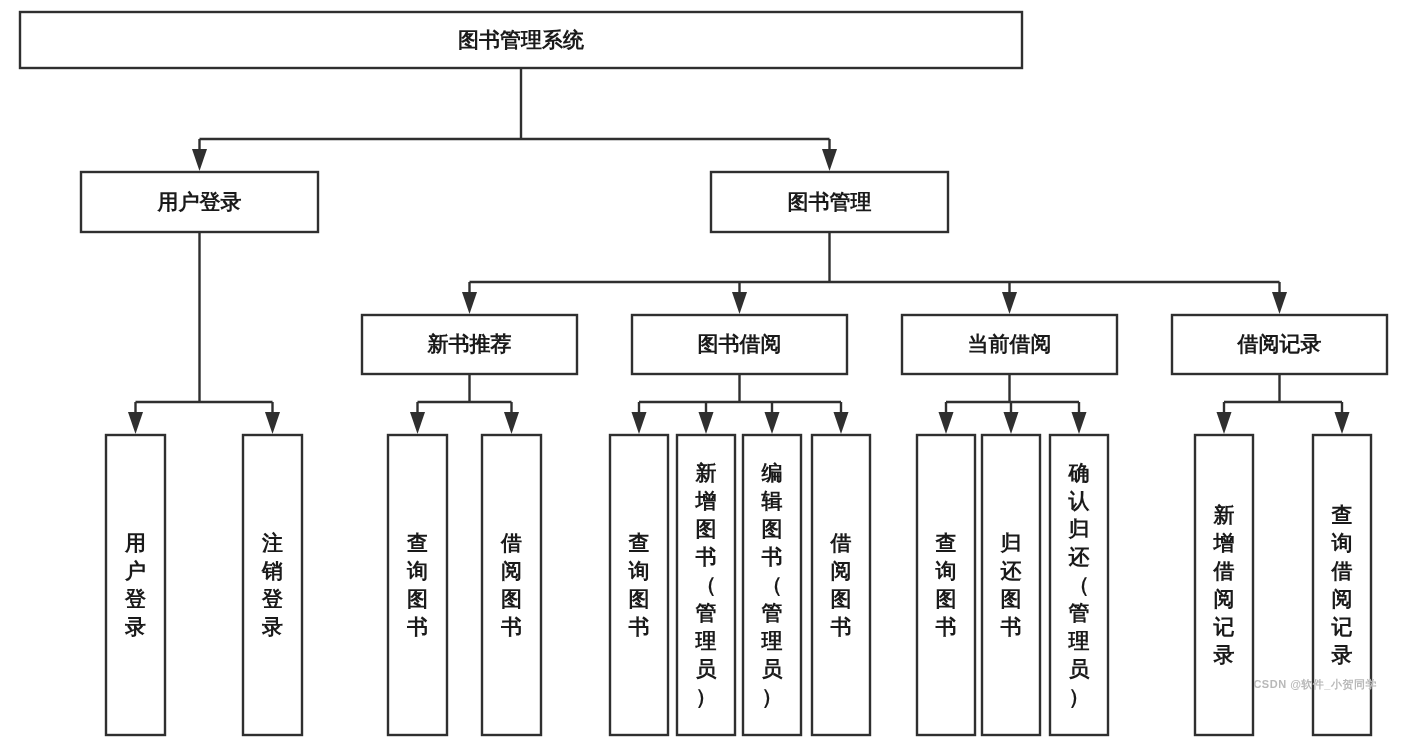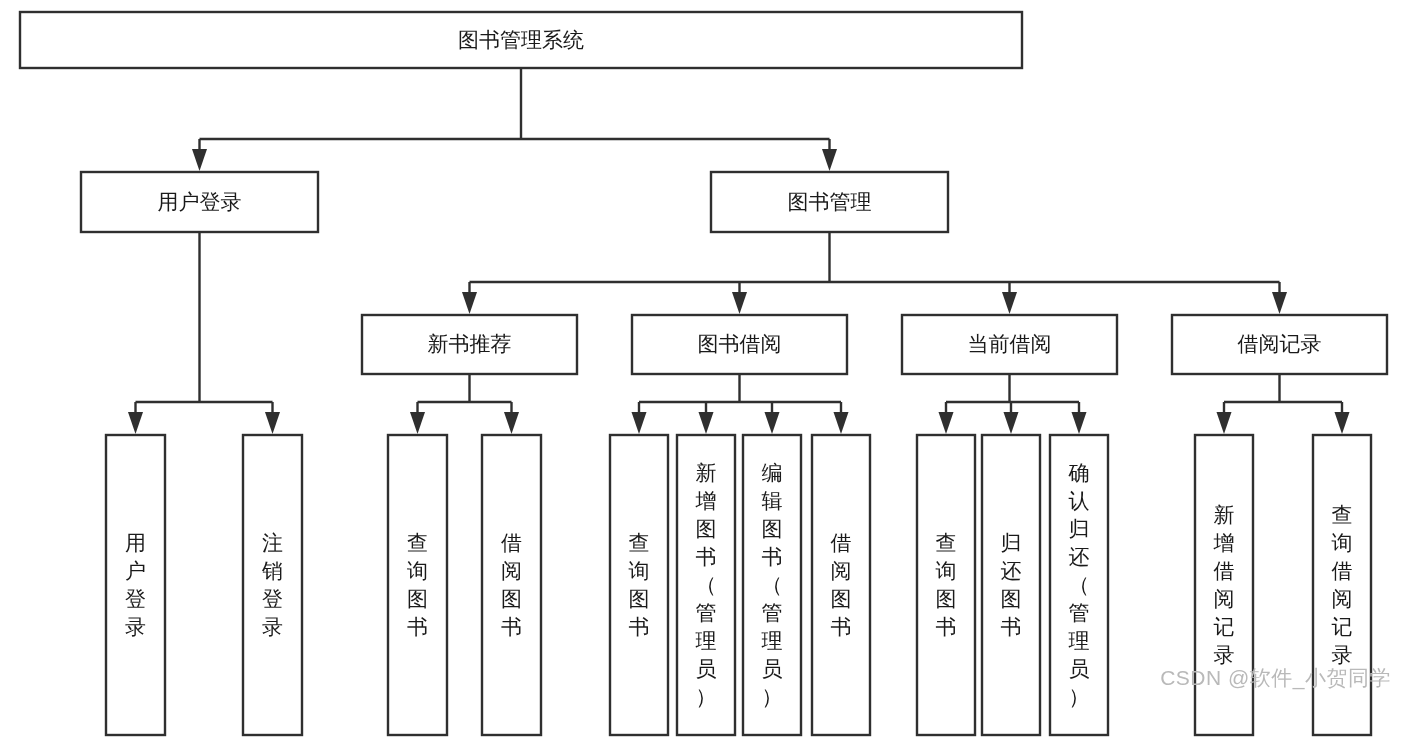--- a/index.html
+++ b/index.html
@@ -11,20 +11,21 @@
     width: 1405px;
     height: 747px;
     font-family: "Liberation Sans", "DejaVu Sans", sans-serif;
     overflow: hidden;
     position: relative;
   }
   #diagram-root {
     position: relative;
     width: 1405px;
     height: 696px;
+    font-weight: bold;
   }
   svg#tree-svg {
     position: absolute;
     top: 0;
     left: 0;
     width: 1405px;
     height: 747px;
   }
   .node-box {
     fill: #ffffff;
@@ -49,24 +50,24 @@
     dominant-baseline: middle;
   }
   .node-label-v {
     font-family: "Liberation Sans", "DejaVu Sans", sans-serif;
     font-size: 21px;
     fill: #1a1a1a;
     text-anchor: middle;
   }
   .watermark {
     position: absolute;
-    right: 14px;
+    right: 28px;
     bottom: 4px;
     font-family: "Liberation Sans", "DejaVu Sans", sans-serif;
-    font-size: 21px;
+    font-size: 11px;
     color: #b9b9b9;
     white-space: nowrap;
     letter-spacing: 0.5px;
     pointer-events: none;
   }
 </style>
 </head>
 <body>
 
 <div id="diagram-root">

